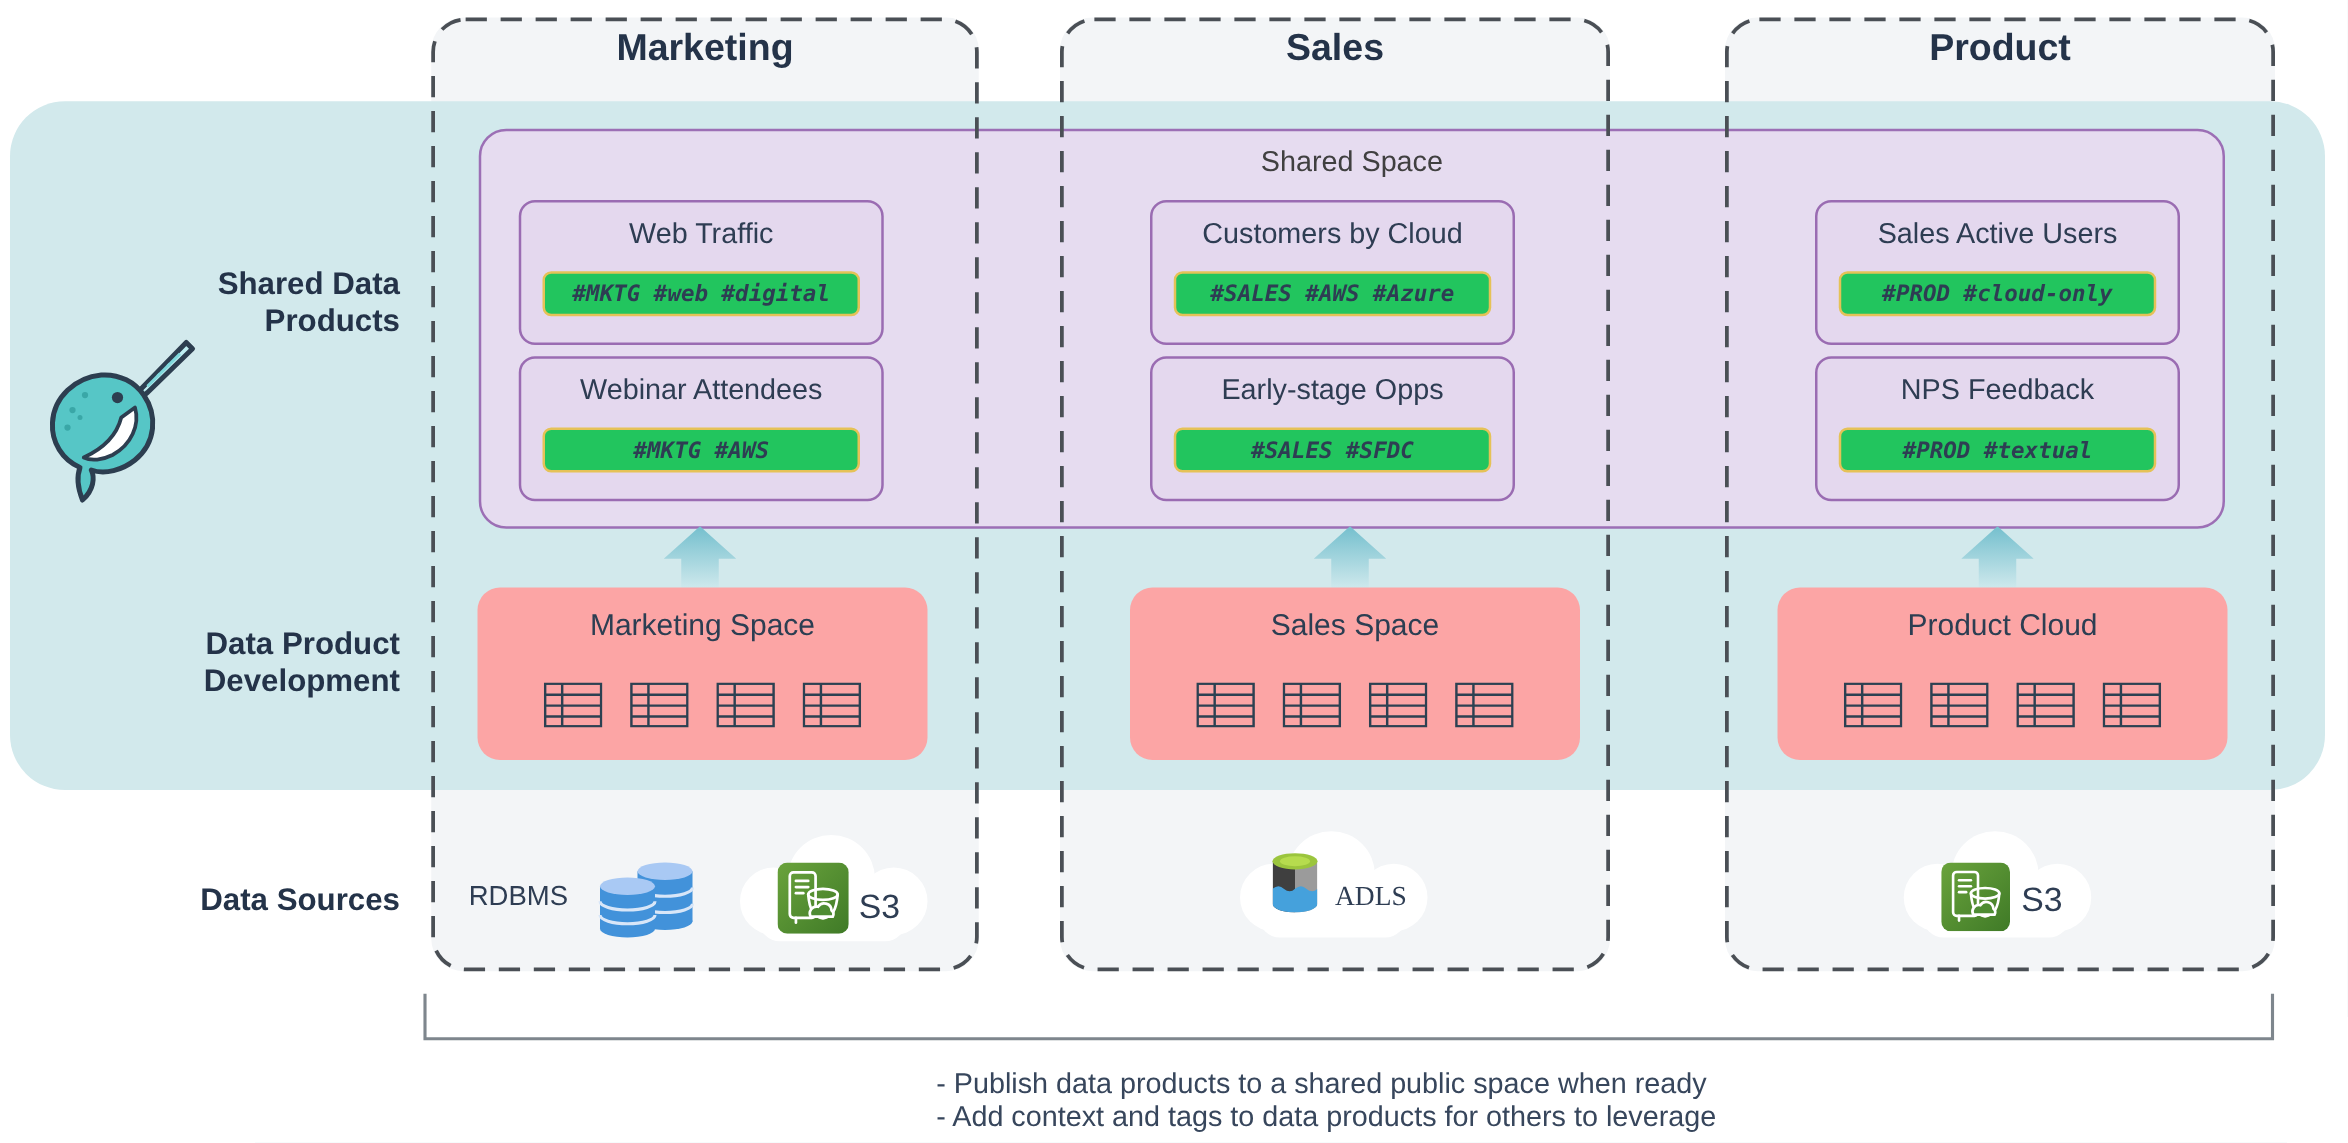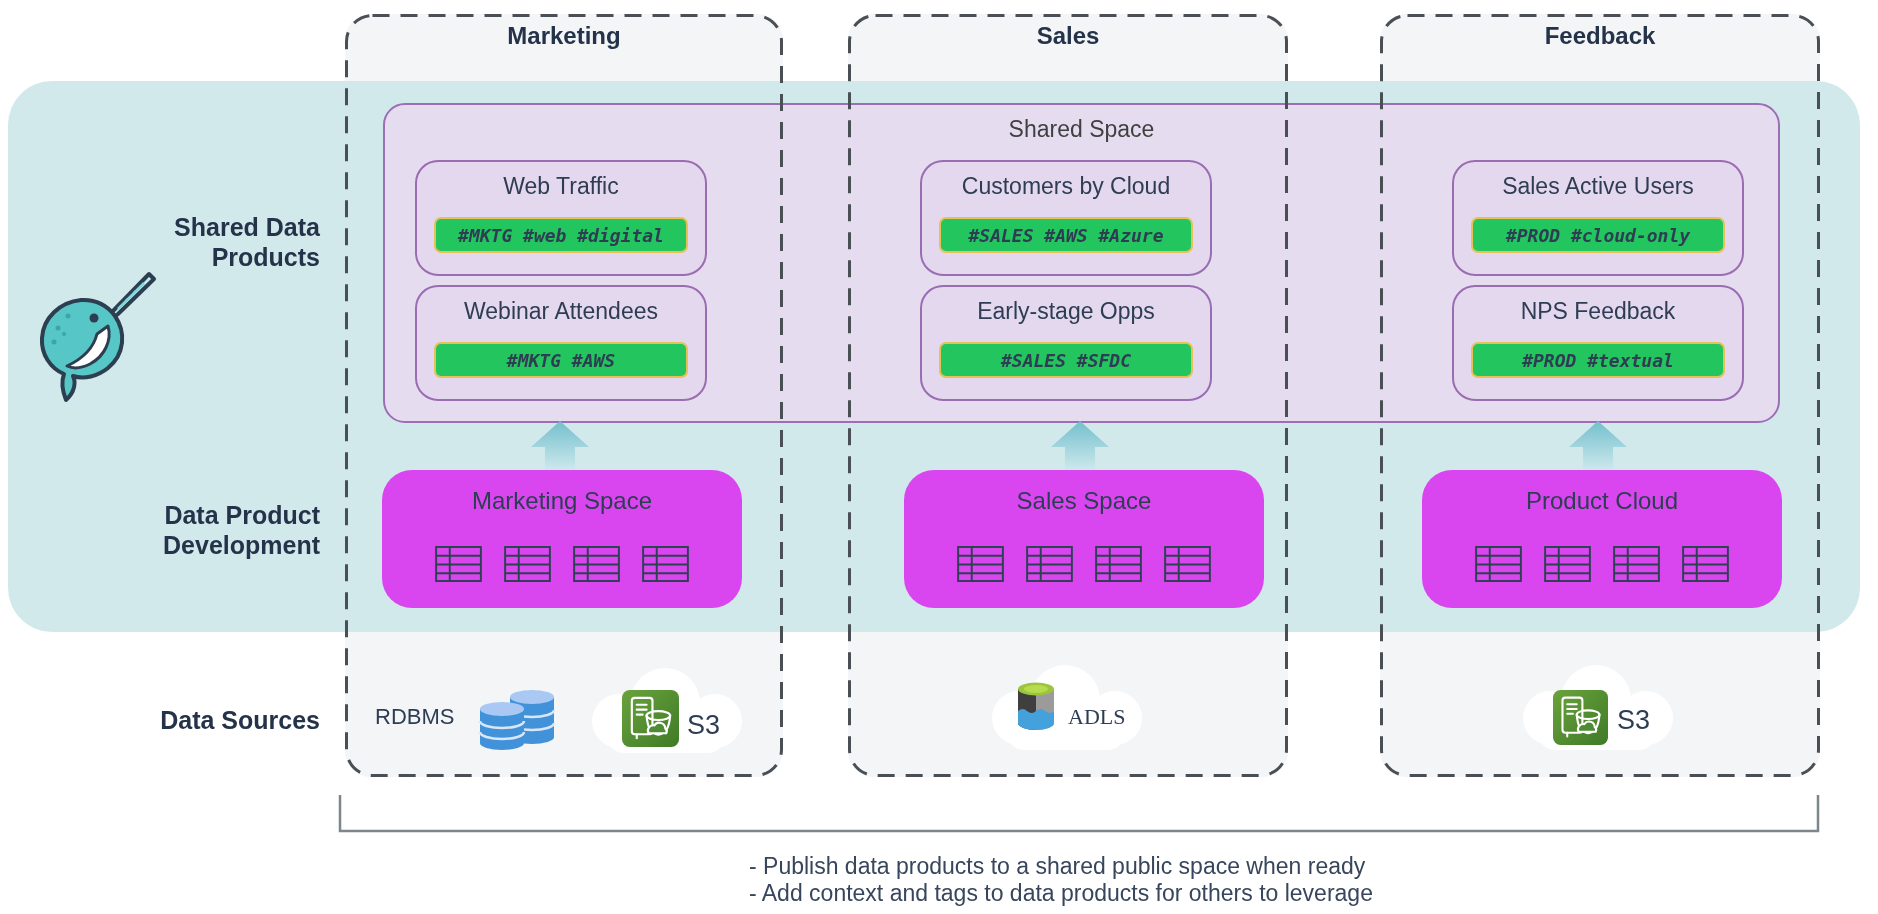--- a/index.html
+++ b/index.html
@@ -5,38 +5,38 @@
   html,body{margin:0;padding:0;background:#ffffff;}
   .canvas{position:relative;width:1878px;height:914px;background:#ffffff;
           font-family:"Liberation Sans",sans-serif;color:#26354c;overflow:hidden;}
 
   
   .dept-fill{position:absolute;top:14px;height:763px;background:#f3f5f7;border-radius:26px;}
 
   
   .band{position:absolute;left:8px;top:81px;width:1852px;height:551px;background:#d2e9ec;border-radius:44px;}
 
-  .dept-header{position:absolute;top:22px;text-align:center;font-size:24px;font-weight:700;color:#243349;}
+  .dept-header{position:absolute;top:22px;text-align:center;font-size:30px;font-weight:700;color:#243349;}
 
   
   .shared-space{position:absolute;left:383px;top:103px;width:1397px;height:320px;background:#e6dcf0;
                 border:2.5px solid #9c6fb5;border-radius:22px;box-sizing:border-box;}
   .shared-space-label{position:absolute;left:0;right:0;top:11px;text-align:center;font-size:23px;color:#404040;}
 
   
   .card{position:absolute;width:292px;height:116px;background:#e4d8ee;border:2px solid #9a6cb2;
-        border-radius:23px;box-sizing:border-box;}
+        border-radius:13px;box-sizing:border-box;}
   .card-title{margin-top:11px;text-align:center;font-size:23px;color:#2e3d53;}
   .tag-box{position:absolute;left:17px;right:17px;top:55px;height:36px;background:#22c55e;
            border:2px solid #e5c257;border-radius:7px;display:flex;align-items:center;justify-content:center;
            box-sizing:border-box;}
   .tag-text{font-family:"DejaVu Sans Mono",monospace;font-size:18px;font-weight:700;font-style:italic;color:#2e3d53;white-space:pre;}
 
   
-  .space-box{position:absolute;top:470px;width:360px;height:138px;background:#d946ef;border-radius:30px;}
+  .space-box{position:absolute;top:470px;width:360px;height:138px;background:#fca5a5;border-radius:18px;}
   .space-title{margin-top:17px;text-align:center;font-size:24px;color:#2c3e52;}
   .table-row{position:absolute;left:0;right:0;top:76px;display:flex;justify-content:center;gap:22px;}
 
   .arrow{position:absolute;top:421px;}
 
   
   .row-label{position:absolute;left:120px;width:200px;text-align:right;font-size:25px;font-weight:700;
              color:#243349;line-height:30px;}
 
   
@@ -54,21 +54,21 @@
 <div class="canvas">
 
   <div class="dept-fill" style="left:345px;width:438px;"></div>
   <div class="dept-fill" style="left:848px;width:440px;"></div>
   <div class="dept-fill" style="left:1380px;width:440px;"></div>
 
   <div class="band"></div>
 
   <div class="dept-header" style="left:345px;width:438px;">Marketing</div>
   <div class="dept-header" style="left:848px;width:440px;">Sales</div>
-  <div class="dept-header" style="left:1380px;width:440px;">Feedback</div>
+  <div class="dept-header" style="left:1380px;width:440px;">Product</div>
 
   <div class="shared-space">
     <div class="shared-space-label">Shared Space</div>
   </div>
 
   <div class="card" style="left:415px;top:160px;">
     <div class="card-title">Web Traffic</div>
     <div class="tag-box">
         <span class="tag-text">#MKTG #web #digital</span>
       </div>

